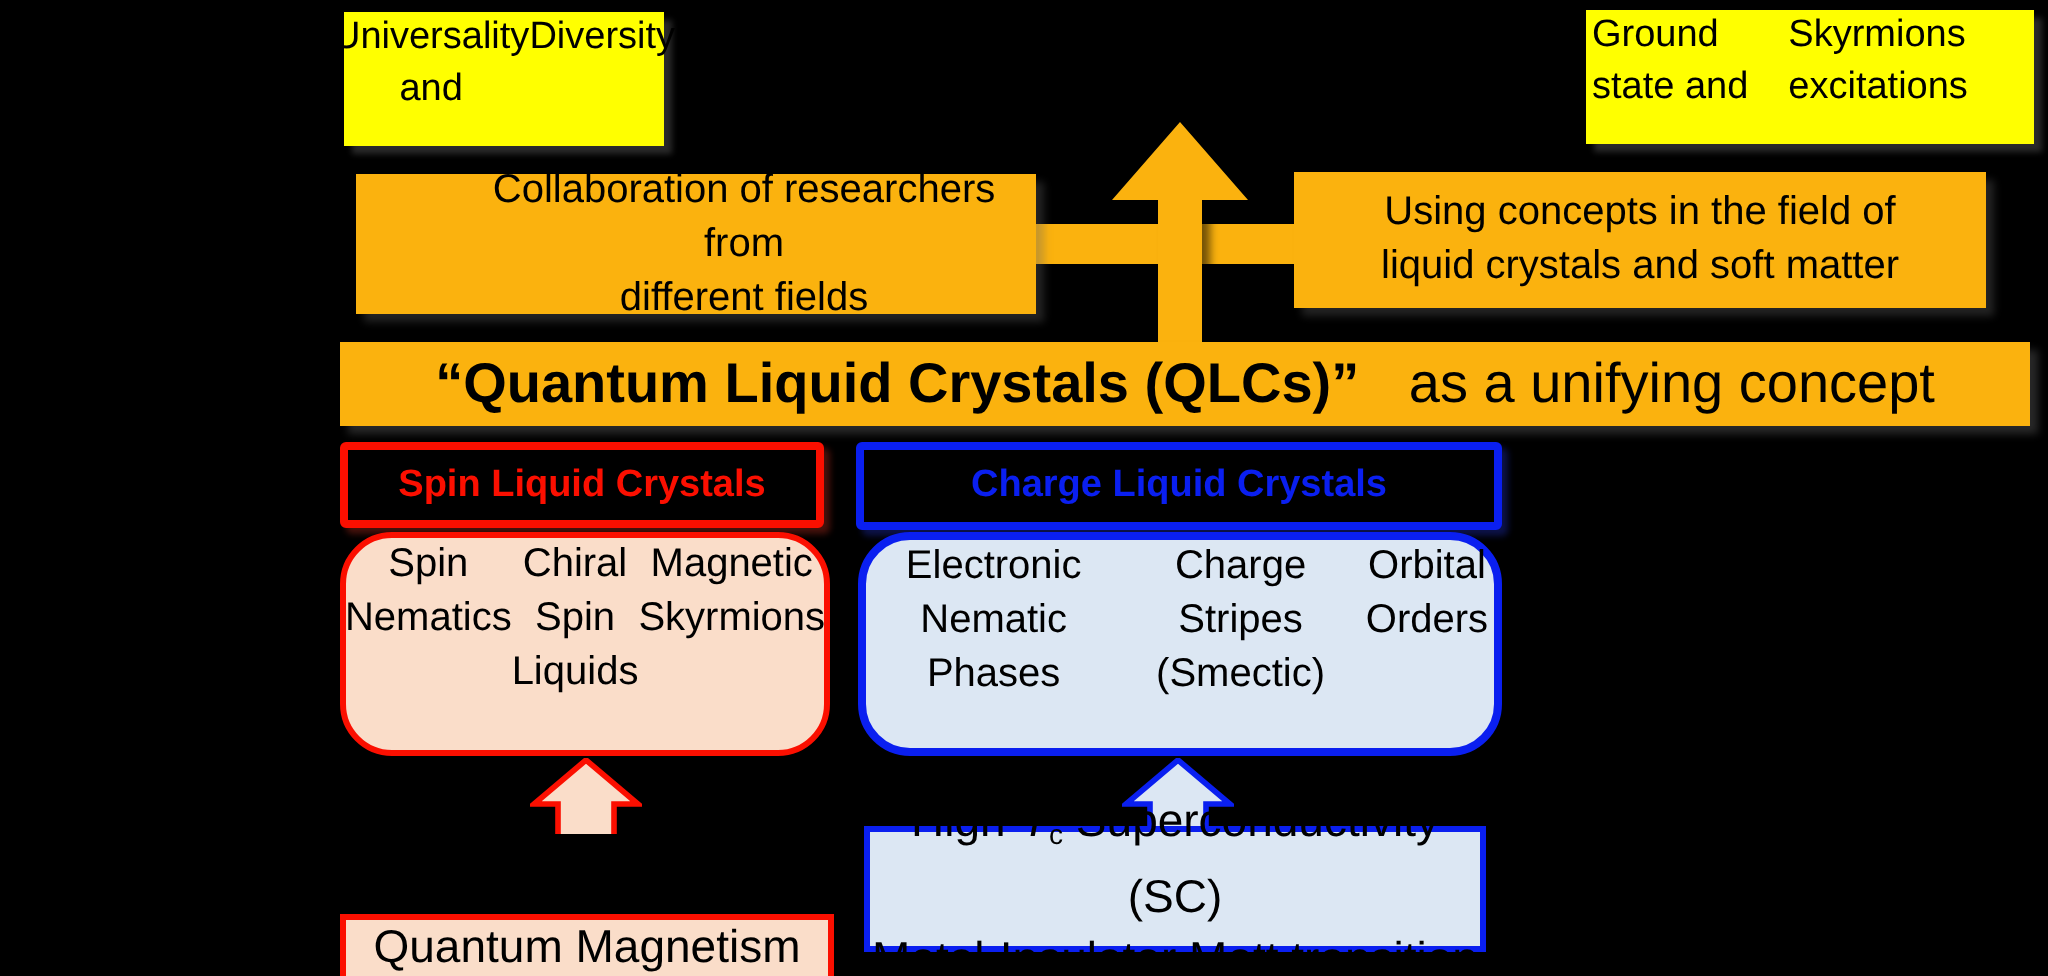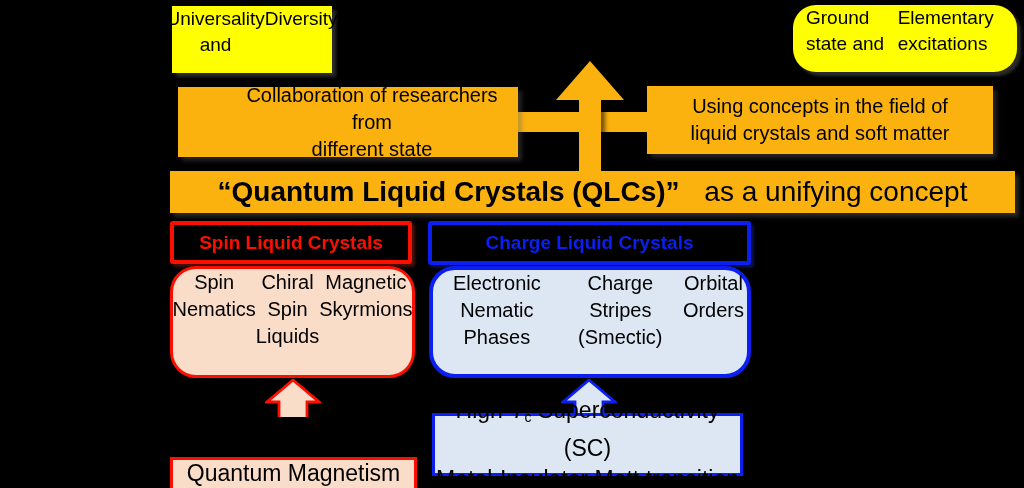--- a/index.html
+++ b/index.html
@@ -20,21 +20,21 @@
   .yellow-note {
     background: var(--yellow, #ff0);
     color: #000;
     display: flex;
     justify-content: center;
     font-size: 19px;
     line-height: 26px;
     box-shadow: 4px 4px 3px rgba(110,110,110,0.38);
   }
   #note-left  { left: 172px; top: 6px; width: 160px; height: 67px; text-align: center; }
-  #note-right { left: 793px; top: 5px; width: 224px; height: 67px; text-align: left; padding-left: 13px; border-radius: 23px; }
+  #note-right { left: 793px; top: 5px; width: 224px; height: 67px; text-align: left; padding-left: 3px; }
 
   
   .orange-box {
     background: var(--orange, #fbb20e);
     display: flex;
     flex-direction: column;
     justify-content: center;
     text-align: center;
     font-size: 20px;
     line-height: 27px;
@@ -131,27 +131,27 @@
 <body>
 
 <div class="canvas">
 
   <div class="abs yellow-note" id="note-left">
     <div>Universality and</div>
     <div>Diversity</div>
   </div>
   <div class="abs yellow-note" id="note-right">
     <div>Ground state and</div>
-    <div>Elementary excitations</div>
+    <div>Skyrmions excitations</div>
   </div>
 
   <div class="abs" id="connector-bar"></div>
   <div class="abs orange-box" id="approach-left">
     <div>Collaboration of researchers from</div>
-    <div>different state</div>
+    <div>different fields</div>
   </div>
   <div class="abs orange-box" id="approach-right">
     <div>Using concepts in the field of</div>
     <div>liquid crystals and soft matter</div>
   </div>
   <svg class="abs" id="center-arrow" viewBox="0 0 68 110" aria-hidden="true">
     <path d="M34 0 L68 39 H45 V110 H23 V39 H0 Z" style="fill: var(--orange, #FBB20E);"></path>
   </svg>
 
   <div class="abs" id="banner">

